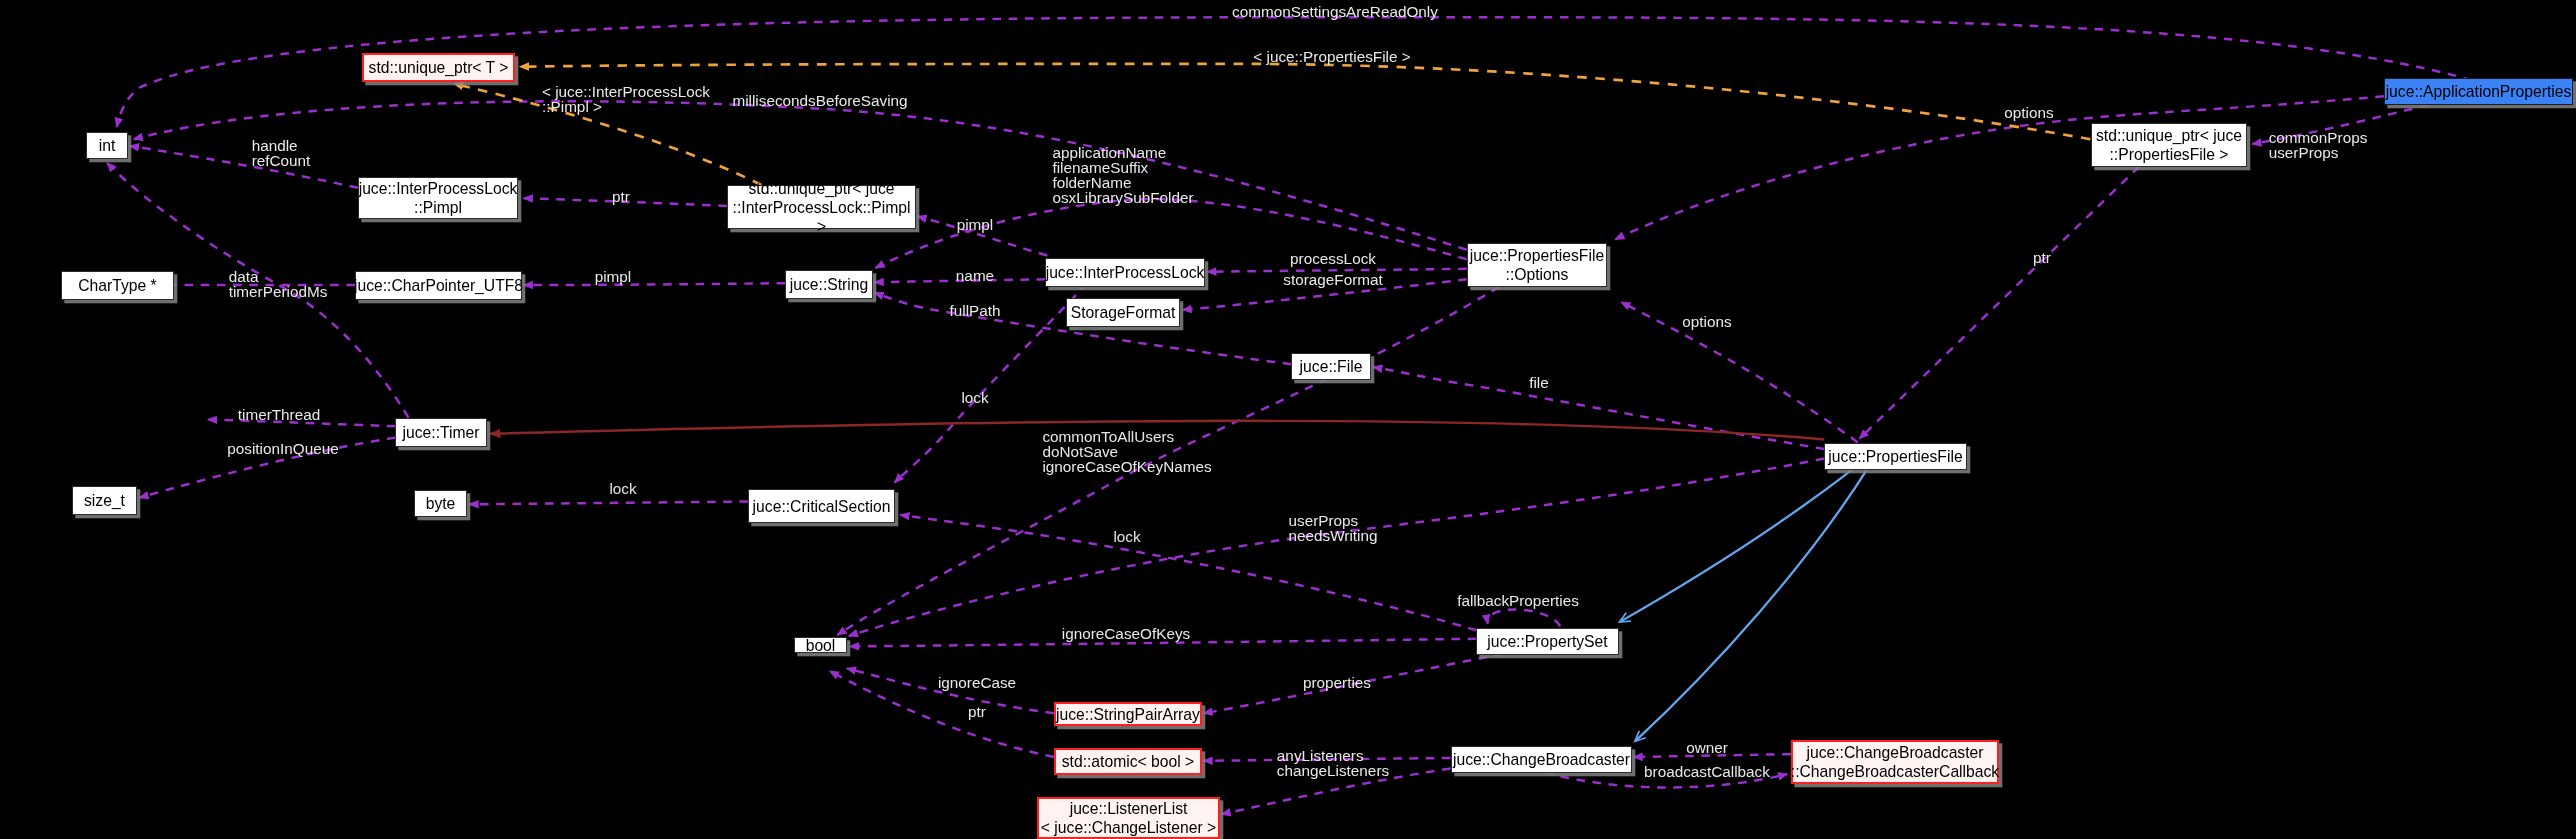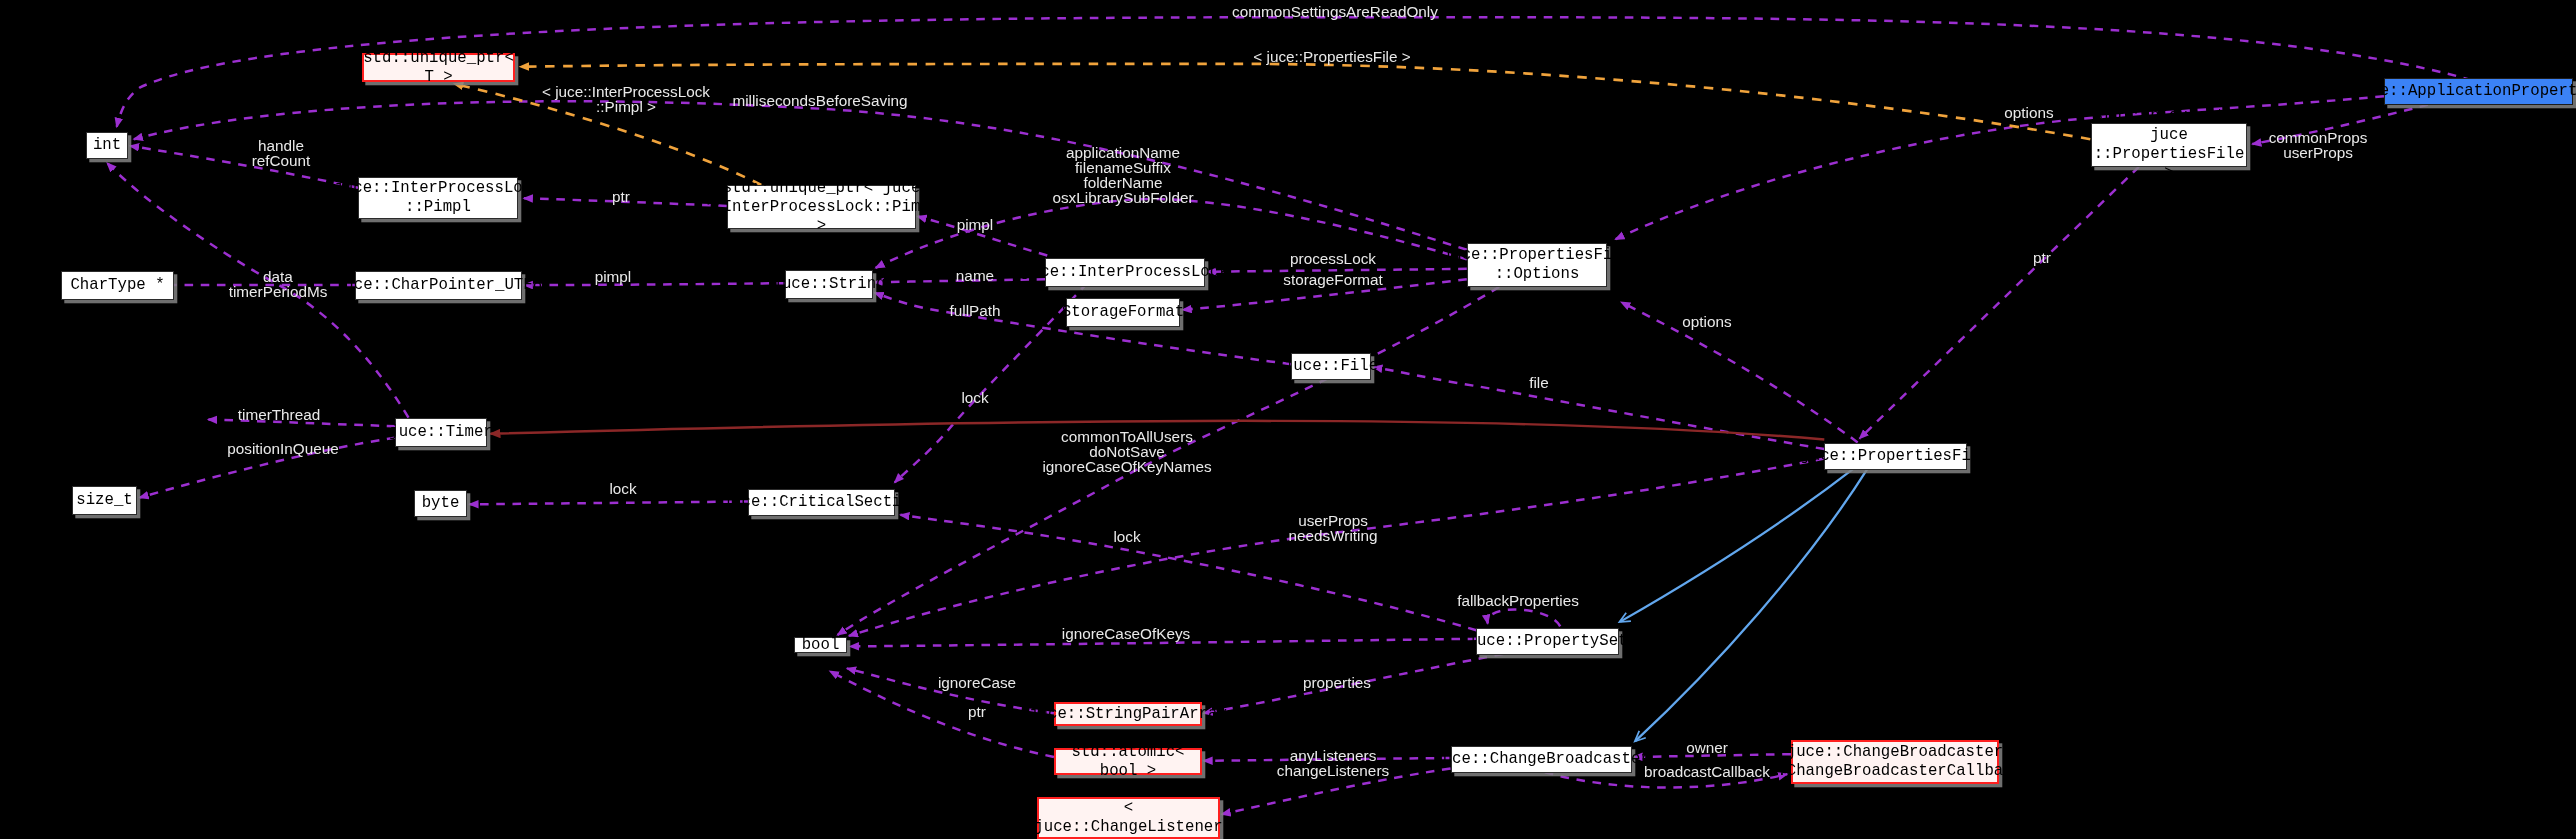--- a/index.html
+++ b/index.html
@@ -6,27 +6,27 @@
   #stage{
     position:relative;width:2576px;height:839px;background:#000000;
     font-family:"Liberation Sans","DejaVu Sans",sans-serif;overflow:hidden;
   }
   #edges{position:absolute;left:0;top:0;width:2576px;height:839px;}
   .node{
     position:absolute;display:flex;align-items:center;justify-content:center;
     text-align:center;background:#ffffff;border:1.5px solid #2b2b2b;
     box-shadow:3.3px 3.3px 0 rgba(130,130,130,.85);
     color:#000;font-size:15.7px;line-height:19px;white-space:pre-line;
-    box-sizing:border-box;cursor:pointer;font-family:Liberation Mono, monospace;
+    box-sizing:border-box;cursor:pointer;
   }
   .node.red{border:2.5px solid #ff1f1f;background:#fff3f2;}
   .node.focal{background:#3b82f6;border:1.7px solid #1c1c1c;}
   .elabel{
     position:absolute;transform:translate(-50%,-50%);
-    color:#e9e9e9;font-size:15.3px;line-height:15px;text-align:center;
+    color:#e9e9e9;font-size:15.3px;line-height:15px;
     white-space:pre-line;pointer-events:none;
   }
   path.edge{fill:none;}
   path.usage{stroke:#9c2fd0;stroke-width:2.6;stroke-dasharray:9 8;}
   path.tmpl{stroke:#f0a33c;stroke-width:2.8;stroke-dasharray:10 9;}
   path.privinh{stroke:#8b2727;stroke-width:2.6;}
   path.pubinh{stroke:#62a7ee;stroke-width:2.4;}
 </style>
 </head>
 <body>
@@ -106,21 +106,21 @@
 ::Options</div>
   <div class="node" style="left:1045px;top:258px;width:160px;height:29px">juce::InterProcessLock</div>
   <div class="node" style="left:61px;top:271px;width:113px;height:29px">CharType *</div>
   <div class="node" style="left:355px;top:271px;width:167px;height:29px">juce::CharPointer_UTF8</div>
   <div class="node" style="left:785px;top:270px;width:88px;height:29px">juce::String</div>
   <div class="node" style="left:1066px;top:298px;width:114px;height:29px">StorageFormat</div>
   <div class="node" style="left:1291px;top:353px;width:80px;height:27px">juce::File</div>
   <div class="node" style="left:395px;top:418px;width:92px;height:29px">juce::Timer</div>
   <div class="node" style="left:72px;top:486px;width:65px;height:29px">size_t</div>
   <div class="node" style="left:414px;top:490px;width:53px;height:27px">byte</div>
-  <div class="node" style="left:748px;top:489px;width:147px;height:27px">juce::CriticalSection</div>
+  <div class="node" style="left:748px;top:489px;width:147px;height:34px">juce::CriticalSection</div>
   <div class="node" style="left:1824px;top:443px;width:143px;height:27px">juce::PropertiesFile</div>
   <div class="node" style="left:794px;top:637px;width:53px;height:16px">bool</div>
   <div class="node" style="left:1476px;top:628px;width:143px;height:27px">juce::PropertySet</div>
   <div class="node red" style="left:1054px;top:702px;width:148px;height:24px">juce::StringPairArray</div>
   <div class="node red" style="left:1054px;top:748px;width:148px;height:27px">std::atomic&lt; bool &gt;</div>
   <div class="node" style="left:1451px;top:746px;width:181px;height:27px">juce::ChangeBroadcaster</div>
   <div class="node red" style="left:1791px;top:740px;width:208px;height:44px">juce::ChangeBroadcaster
 ::ChangeBroadcasterCallback</div>
   <div class="node red" style="left:1037px;top:797px;width:183px;height:42px">juce::ListenerList
 &lt; juce::ChangeListener &gt;</div>

